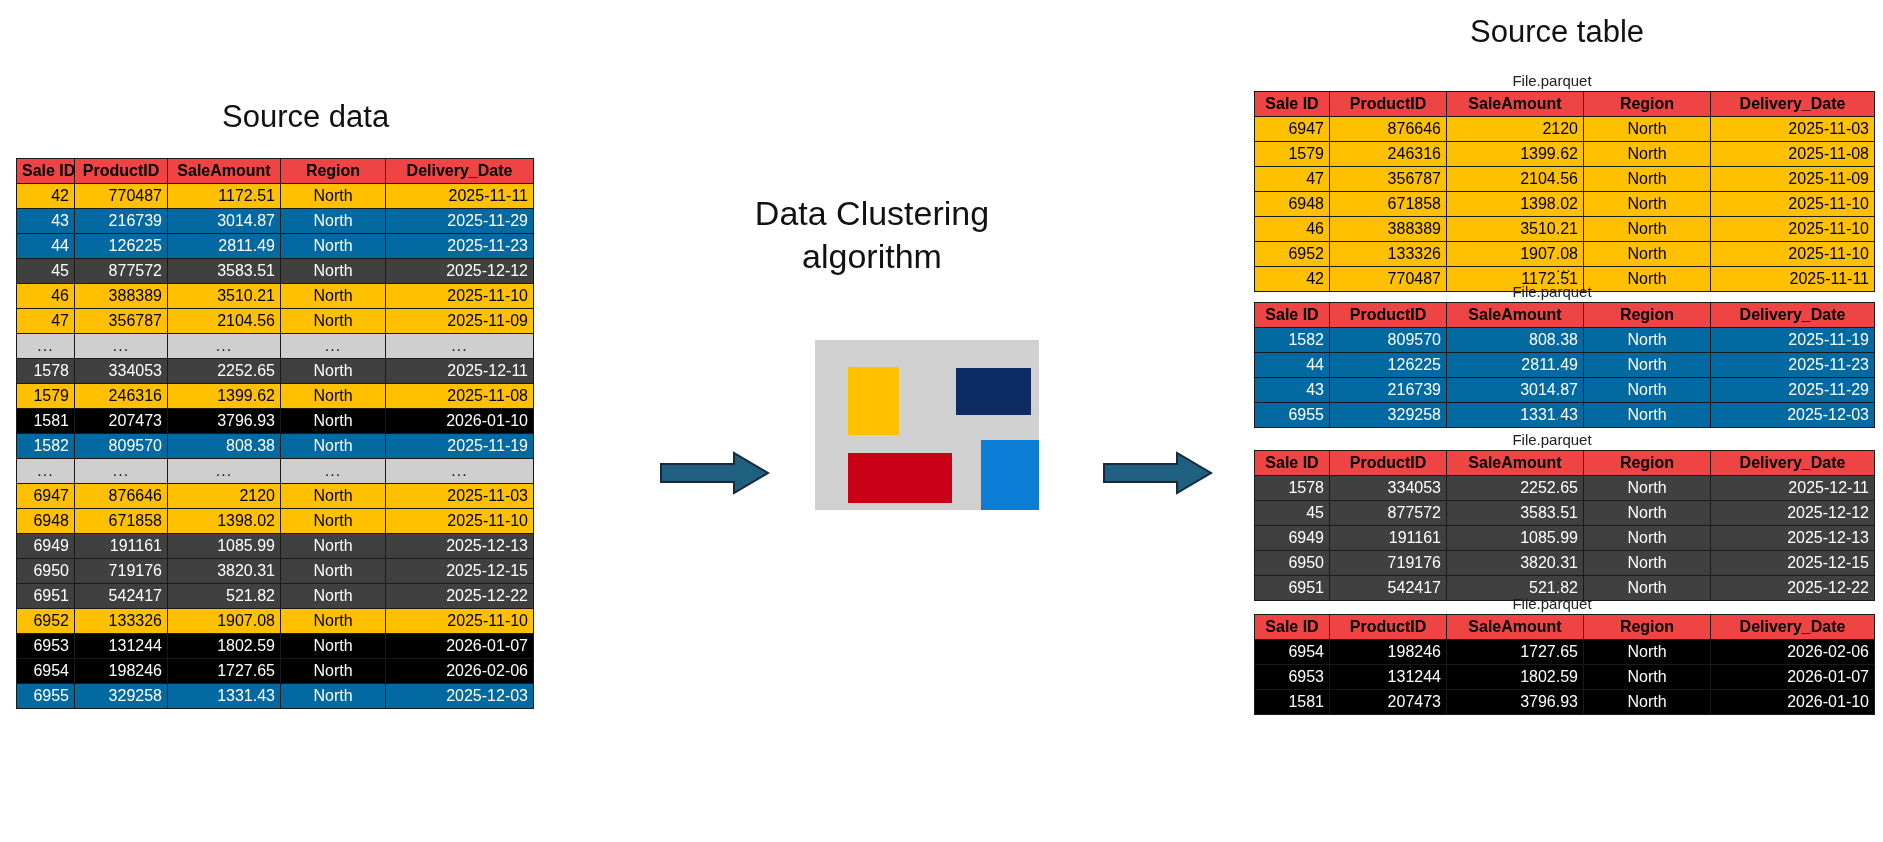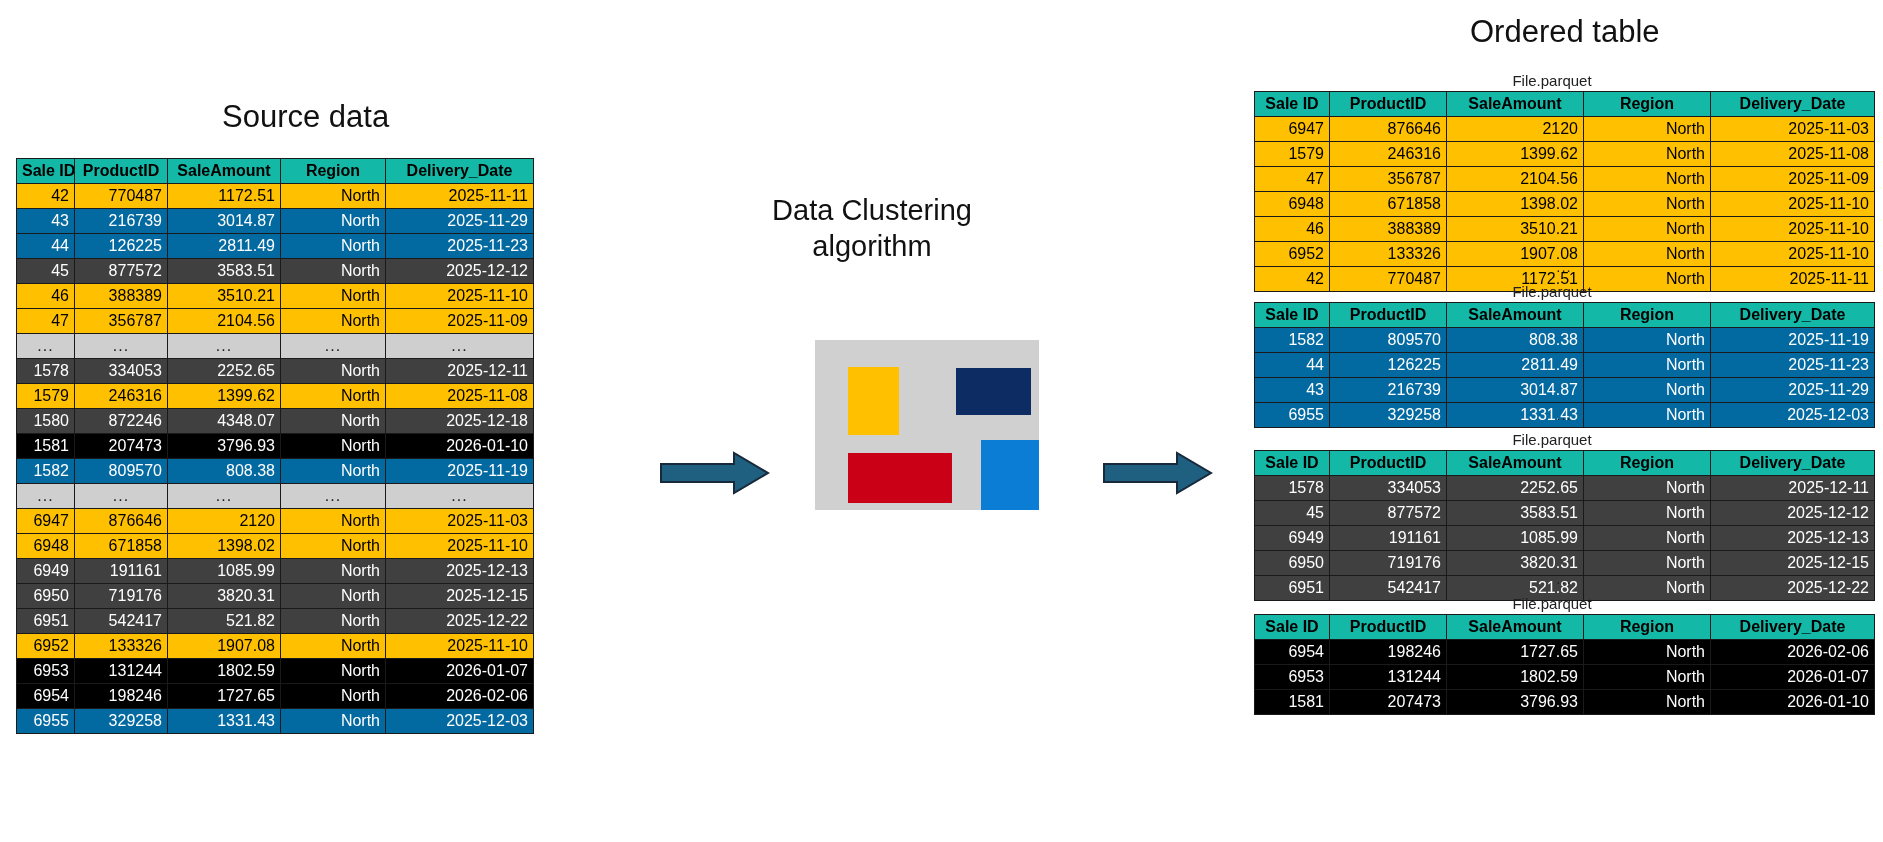--- a/index.html
+++ b/index.html
@@ -36,28 +36,28 @@
   table.grid td {
     border: 1px solid #1a1a1a;
     padding: 0 5px;
     height: 24px;
     line-height: 24px;
     font-size: 16px;
     white-space: nowrap;
     overflow: hidden;
   }
   table.grid th {
-    background: #14b8a6;
+    background: #ef4444;
     color: #000000;
     font-weight: bold;
     text-align: center;
     font-size: 16px;
   }
   td.num  { text-align: right; }
-  td.txt  { text-align: right; }
+  td.txt  { text-align: center; }
   td.dots { text-align: center; background: #cfcfcf !important; color:#1a1a1a; letter-spacing:1px; font-size:15px;}
 
   
   .c-yellow { background: #FFC000; color: #000000; }
   .c-red    { background: #0369a1; color: #ffffff; }
   .c-blue   { background: #404040; color: #ffffff; }
   .c-navy   { background: #000000; color: #ffffff; }
 
   
   #source-table-wrap {
@@ -72,21 +72,21 @@
   #source-table col.c3 { width: 105px; }
   #source-table col.c4 { width: 148px; }
 
   
   #algo-title {
     position: absolute;
     left: 722px;
     top: 192px;
     width: 300px;
     text-align: center;
-    font-size: 29px;
+    font-size: 34px;
     color: #111111;
     line-height: 1.25;
   }
   #cluster-canvas {
     position: absolute;
     left: 815px;
     top: 340px;
     width: 224px;
     height: 170px;
     background: #d0d0d0;
@@ -221,27 +221,20 @@
           <td class="c-blue num">2025-12-11</td>
         </tr>
         <tr>
           <td class="c-yellow num">1579</td>
           <td class="c-yellow num">246316</td>
           <td class="c-yellow num">1399.62</td>
           <td class="c-yellow txt">North</td>
           <td class="c-yellow num">2025-11-08</td>
         </tr>
         <tr>
-          <td class="c-blue num">1580</td>
-          <td class="c-blue num">872246</td>
-          <td class="c-blue num">4348.07</td>
-          <td class="c-blue txt">North</td>
-          <td class="c-blue num">2025-12-18</td>
-        </tr>
-        <tr>
           <td class="c-navy num">1581</td>
           <td class="c-navy num">207473</td>
           <td class="c-navy num">3796.93</td>
           <td class="c-navy txt">North</td>
           <td class="c-navy num">2026-01-10</td>
         </tr>
         <tr>
           <td class="c-red num">1582</td>
           <td class="c-red num">809570</td>
           <td class="c-red num">808.38</td>
@@ -332,21 +325,21 @@
 </div>
 
 <svg class="arrow" id="arrow-left" viewBox="0 0 110 44">
   <polygon points="1,13 74,13 74,2 108,22 74,42 74,31 1,31" fill="#1F6080" stroke="#17293a" stroke-width="2"></polygon>
 </svg>
 
 <svg class="arrow" id="arrow-right" viewBox="0 0 110 44">
   <polygon points="1,13 74,13 74,2 108,22 74,42 74,31 1,31" fill="#1F6080" stroke="#17293a" stroke-width="2"></polygon>
 </svg>
 
-<div class="heading" id="ordered-title">Ordered table</div>
+<div class="heading" id="ordered-title">Source table</div>
 
 <div class="ordered-block" id="blk-y1">
   <div class="file-label">File.parquet</div>
   <table class="ordered grid">
     <colgroup>
         <col class="c0">
         <col class="c1">
         <col class="c2">
         <col class="c3">
         <col class="c4">

